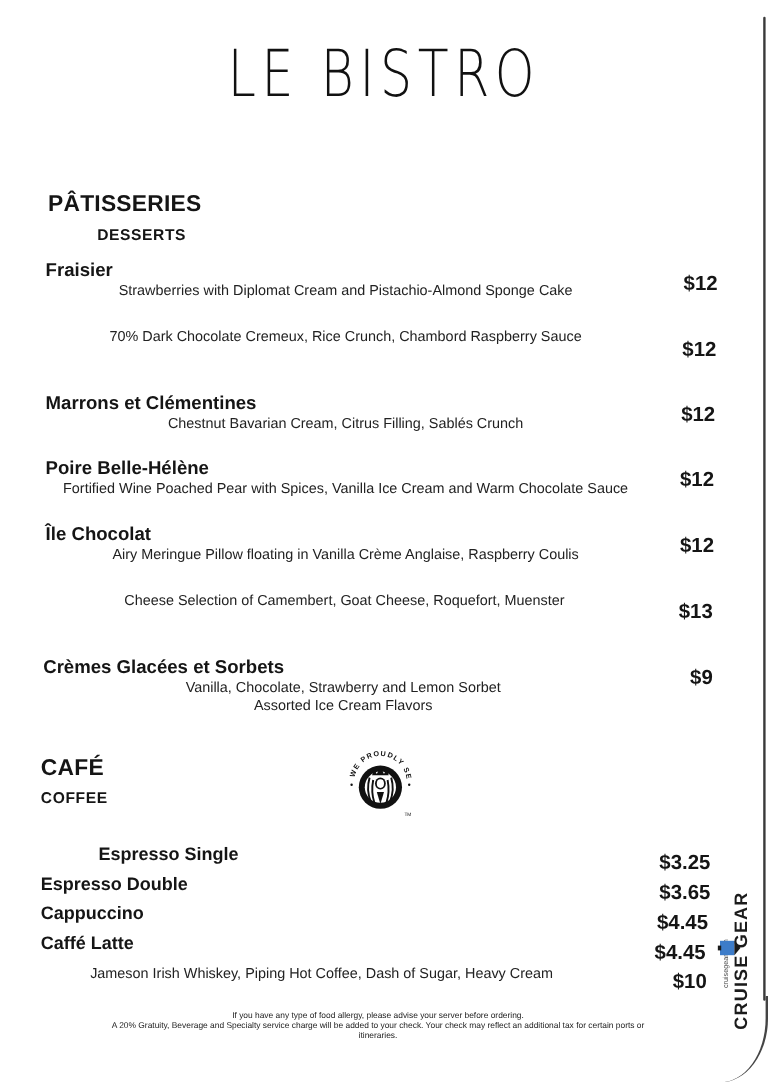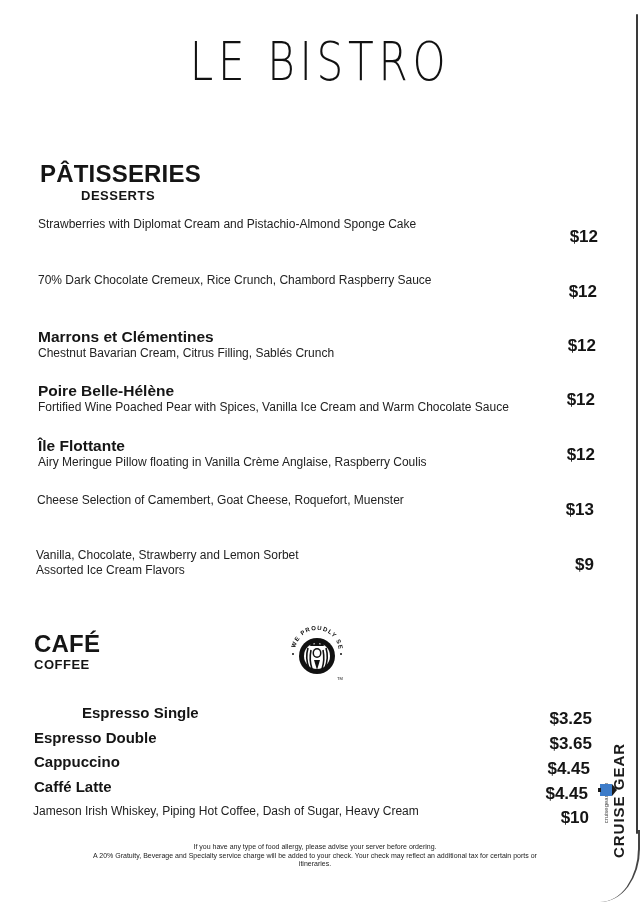--- a/index.html
+++ b/index.html
@@ -16,25 +16,25 @@
     position:absolute; left:600px; top:830px; width:40px; height:72px;
     border-right:2px solid #444; border-bottom-right-radius:60px 80px;
     box-sizing:border-box;
   }
   .title {
     position:absolute; left:0; width:640px; top:30px; text-align:center;
     font-family:"DejaVu Sans", sans-serif; font-weight:300;
     font-size:54px; letter-spacing:6px; color:#111;
     transform:scaleX(0.78); transform-origin:center top;
   }
-  .sec-title { position:absolute; left:40px; font-weight:bold; font-size:24px; letter-spacing:0.2px; }
+  .sec-title { position:absolute; left:40px; font-weight:bold; font-size:19px; letter-spacing:0.2px; }
   .sec-sub { position:absolute; left:40px; font-weight:bold; font-size:13px; letter-spacing:0.5px; }
   .item { position:absolute; left:38px; width:500px; }
   .item-name { font-weight:bold; font-size:15.5px; line-height:18px; }
-  .item-desc { font-size:12px; line-height:15px; color:#222; }
+  .item-desc { font-size:12px; line-height:15px; color:#222;text-align:center; }
   .price { position:absolute; font-weight:bold; font-size:17px; text-align:right; width:60px; }
   .coffee-name { position:absolute; left:34px; font-weight:bold; font-size:15px; }
   .logo {
     position:absolute; left:281px; top:620px; width:76px; height:64px;
   }
   .footer {
     position:absolute; left:80px; width:470px; top:843px; text-align:center;
     font-size:7px; line-height:8.5px; color:#222;
   }
   .watermark {
@@ -54,20 +54,21 @@
 
 <div class="edge-line"></div>
 <div class="edge-curve"></div>
 
 <div class="title">LE BISTRO</div>
 
 <div class="sec-title" style="top:160px;">PÂTISSERIES</div>
 <div class="sec-sub" style="top:188px;padding-left:41px;">DESSERTS</div>
 
 <div class="item" style="top:217px;">
+  <div class="item-name">Fraisier</div>
   <div class="item-desc">Strawberries with Diplomat Cream and Pistachio-Almond Sponge Cake</div>
 </div>
 <div class="price" style="top:227px; left:538px;">$12</div>
 
 <div class="item" style="top:273px;">
   <div class="item-desc">70% Dark Chocolate Cremeux, Rice Crunch, Chambord Raspberry Sauce</div>
 </div>
 <div class="price" style="top:282px; left:537px;">$12</div>
 
 <div class="item" style="top:328px;">
@@ -76,31 +77,32 @@
 </div>
 <div class="price" style="top:336px; left:536px;">$12</div>
 
 <div class="item" style="top:382px;">
   <div class="item-name">Poire Belle-Hélène</div>
   <div class="item-desc">Fortified Wine Poached Pear with Spices, Vanilla Ice Cream and Warm Chocolate Sauce</div>
 </div>
 <div class="price" style="top:390px; left:535px;">$12</div>
 
 <div class="item" style="top:437px;">
-  <div class="item-name">Île Flottante</div>
+  <div class="item-name">Île Chocolat</div>
   <div class="item-desc">Airy Meringue Pillow floating in Vanilla Crème Anglaise, Raspberry Coulis</div>
 </div>
 <div class="price" style="top:445px; left:535px;">$12</div>
 
 <div class="item" style="top:493px; left:37px;">
   <div class="item-desc">Cheese Selection of Camembert, Goat Cheese, Roquefort, Muenster</div>
 </div>
 <div class="price" style="top:500px; left:534px;">$13</div>
 
 <div class="item" style="top:548px; left:36px;">
+  <div class="item-name">Crèmes Glacées et Sorbets</div>
   <div class="item-desc">Vanilla, Chocolate, Strawberry and Lemon Sorbet</div>
   <div class="item-desc">Assorted Ice Cream Flavors</div>
 </div>
 <div class="price" style="top:555px; left:534px;">$9</div>
 
 <div class="sec-title" style="top:630px; left:34px;">CAFÉ</div>
 <div class="sec-sub" style="top:657px; left:34px;">COFFEE</div>
 
 <div class="logo">
   <svg width="76" height="64" viewBox="0 0 76 64">

